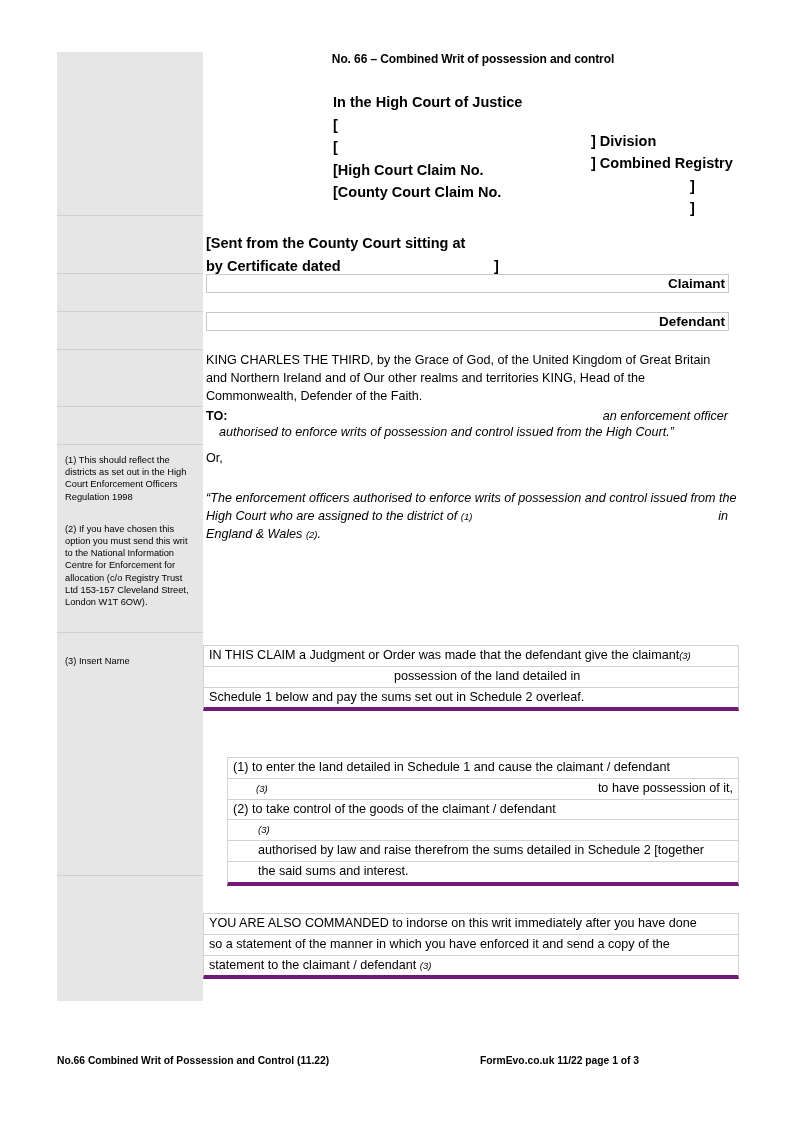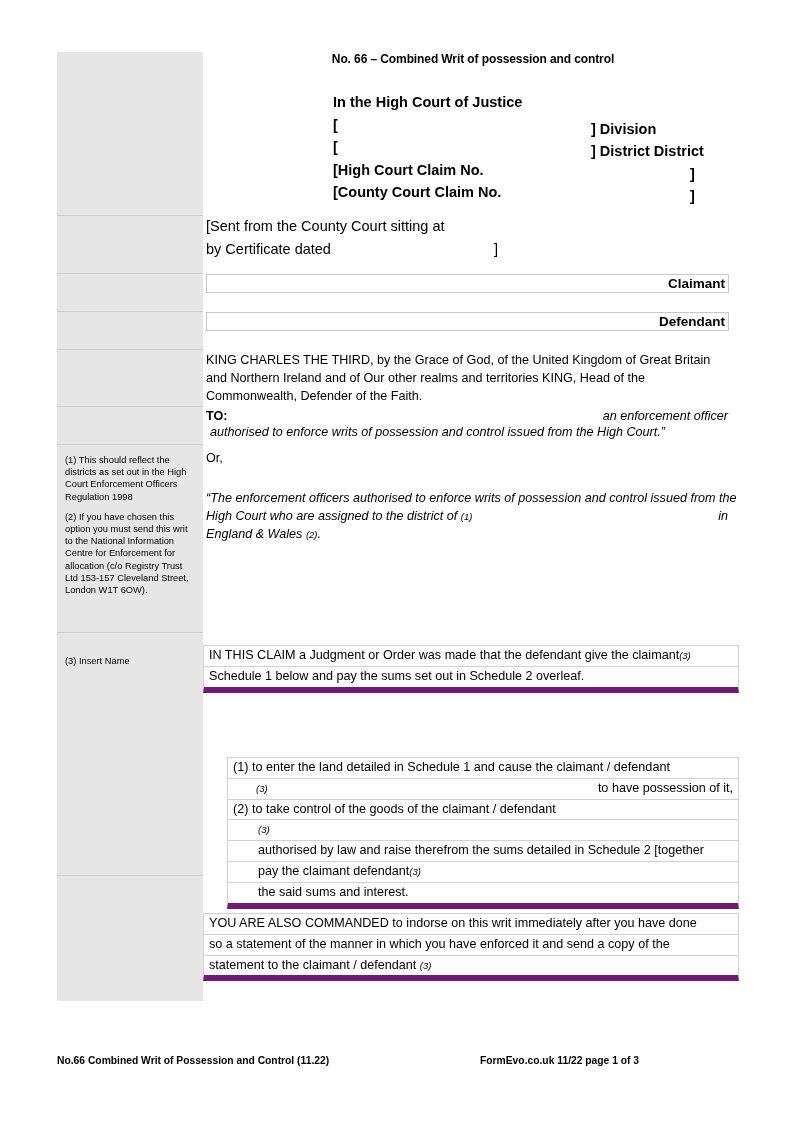--- a/index.html
+++ b/index.html
@@ -47,33 +47,33 @@
   .court-line {
     position: relative;
     height: 22.5px;
     line-height: 22.5px;
     white-space: nowrap;
     text-decoration: underline;
   }
   .court-line .lead { display: inline-block; }
   .court-line .tail {
     position: absolute;
-    top: 4px;
+    top: 16px;
     white-space: nowrap;
   }
   .tail-div { left: 258px; }
   .tail-claim { left: 357px; }
 
   
   .sent-block {
     position: absolute;
     left: 206px;
-    top: 215px;
+    top: 232px;
     font-size: 14.5px;
-    font-weight: normal;
+    font-weight: bold;
     line-height: 22.5px;
   }
   .sent-block .row { position: relative; white-space: nowrap; height: 22.5px; }
   .sent-block .bracket {
     position: absolute;
     left: 288px;
     top: 0;
   }
 
   
@@ -117,21 +117,21 @@
   .to-row .to-label { font-weight: normal; }
   .to-row .to-label b { font-weight: bold; }
   .to-row .officer {
     position: absolute;
     right: 0;
     top: 0;
     font-style: italic;
   }
   .to-sub {
     position: absolute;
-    left: 210px;
+    left: 219px;
     top: 424px;
     font-size: 12.6px;
     font-style: italic;
     line-height: 17.8px;
   }
   .or-line {
     position: absolute;
     left: 206px;
     top: 450px;
     font-size: 12.6px;
@@ -174,41 +174,41 @@
     border-bottom: 1px solid #cfcfcf;
     background: #e6e6e6;
   }
   .margin-cell.last { border-bottom: none; }
   .note {
     font-size: 9.3px;
     line-height: 12.2px;
     padding: 0 10px 0 8px;
     color: #000;
   }
-  .note + .note { margin-top: 8px; }
+  .note + .note { margin-top: 20px; }
 
   
   .cmd-table {
     position: absolute;
     left: 203px;
     width: 536px;
     box-sizing: border-box;
   }
   .cmd-row {
     border: 1px solid #d2d2d2;
     border-bottom: none;
     box-sizing: border-box;
     font-size: 12.6px;
     line-height: 17.8px;
     padding: 1px 5px 1px 5px;
     white-space: nowrap;
     background: #fff;
     position: relative;
   }
-  .cmd-row.bottom { border-bottom: 6px solid #701a75; }
+  .cmd-row.bottom { border-bottom: 4px solid #701a75; }
   .cmd-row .ref {
     font-size: 9.5px;
     font-style: italic;
   }
   .cmd-row .right-txt {
     position: absolute;
     right: 5px;
     top: 1px;
   }
   .cmd-row .mid-txt {
@@ -263,21 +263,21 @@
   <div class="court-block">
     <div class="court-line">
       <span class="lead">In the High Court of Justice</span>
     </div>
     <div class="court-line">
       <span class="lead">[</span>
       <span class="tail tail-div">] Division</span>
     </div>
     <div class="court-line">
       <span class="lead">[</span>
-      <span class="tail tail-div">] District District</span>
+      <span class="tail tail-div">] Combined Registry</span>
     </div>
     <div class="court-line">
       <span class="lead">[High Court Claim No.</span>
       <span class="tail tail-claim">]</span>
     </div>
     <div class="court-line">
       <span class="lead">[County Court Claim No.</span>
       <span class="tail tail-claim">]</span>
     </div>
   </div>
@@ -318,20 +318,23 @@
     </div>
     <div class="row">
       <span>England &amp; Wales </span><span class="ref">(2)</span><span>.</span>
     </div>
   </div>
 
   <div class="cmd-table" style="top:645px;">
     <div class="cmd-row">
       <span>IN THIS CLAIM a Judgment or Order was made that the defendant give the claimant</span><span class="ref">(3)</span>
     </div>
+    <div class="cmd-row">
+      &nbsp;<span class="mid-txt">possession of the land detailed in</span>
+    </div>
     <div class="cmd-row bottom">
       <span>Schedule 1 below and pay the sums set out in Schedule 2 overleaf.</span>
     </div>
   </div>
 
 
   <div class="cmd-table" style="top:757px;padding-left:24px;">
     <div class="cmd-row">
       <span>(1) to enter the land detailed in Schedule 1 and cause the claimant / defendant</span>
     </div>
@@ -341,23 +344,20 @@
     </div>
     <div class="cmd-row">
       <span>(2) to take control of the goods of the claimant / defendant</span>
     </div>
     <div class="cmd-row">
       <span class="indent2 ref">(3)</span>
     </div>
     <div class="cmd-row">
       <span class="indent2">authorised by law and raise therefrom the sums detailed in Schedule 2 [together</span>
     </div>
-    <div class="cmd-row">
-      <span class="indent2">pay the claimant defendant </span><span class="ref">(3)</span>
-    </div>
     <div class="cmd-row bottom">
       <span class="indent2">the said sums and interest.</span>
     </div>
   </div>
 
   <div class="cmd-table" style="top:913px;">
     <div class="cmd-row">
       <span>YOU ARE ALSO COMMANDED to indorse on this writ immediately after you have done</span>
     </div>
     <div class="cmd-row">

